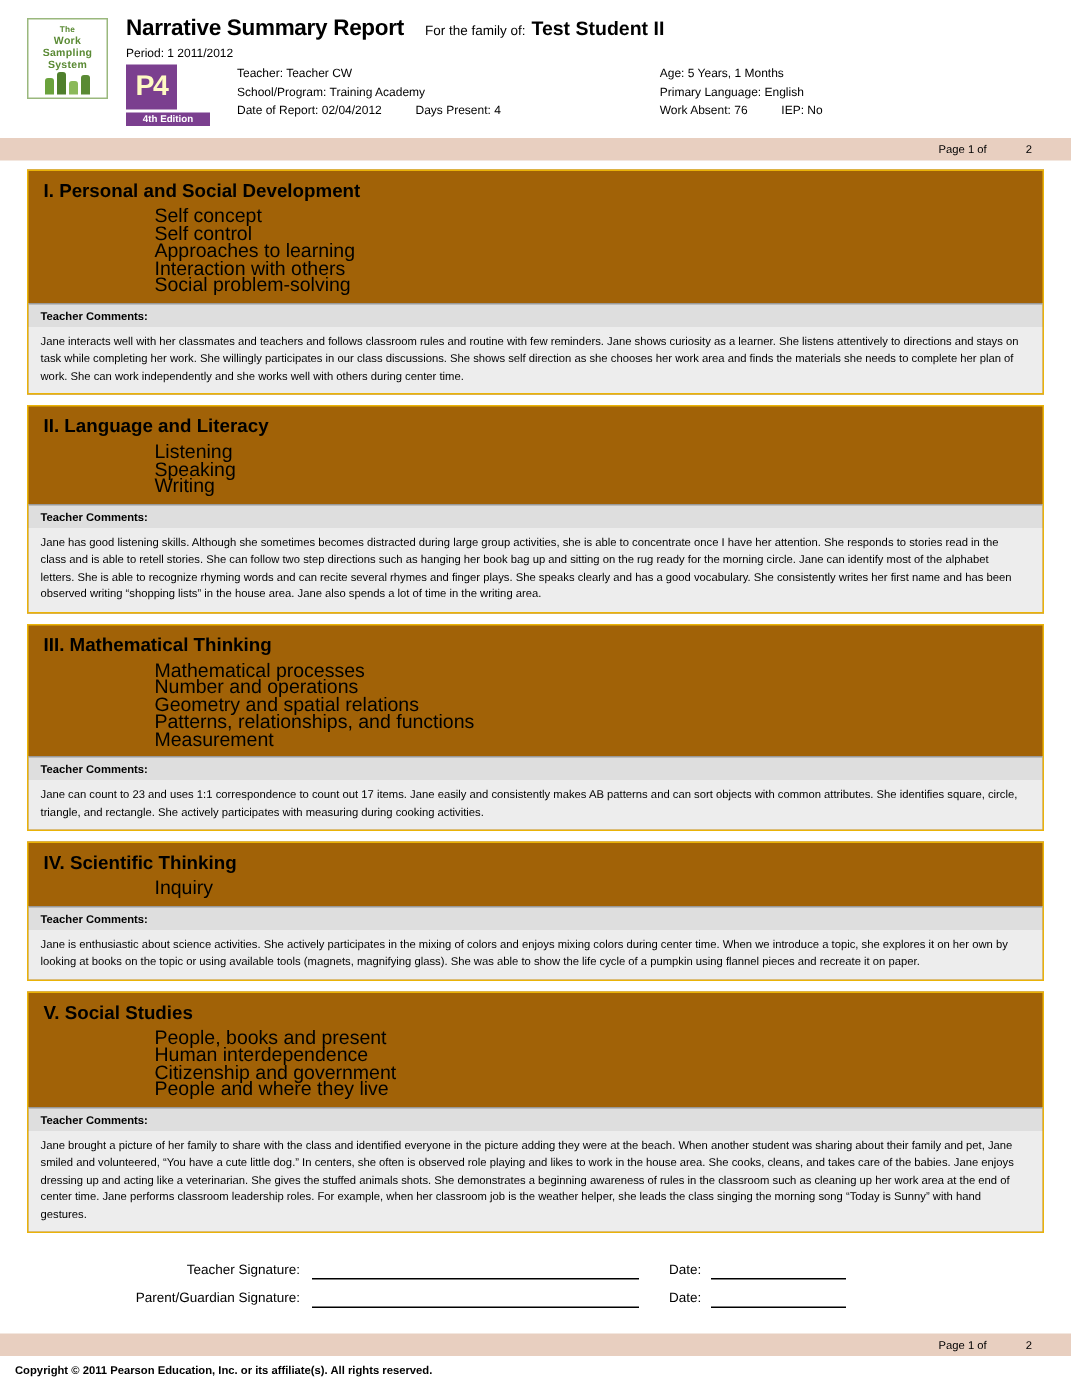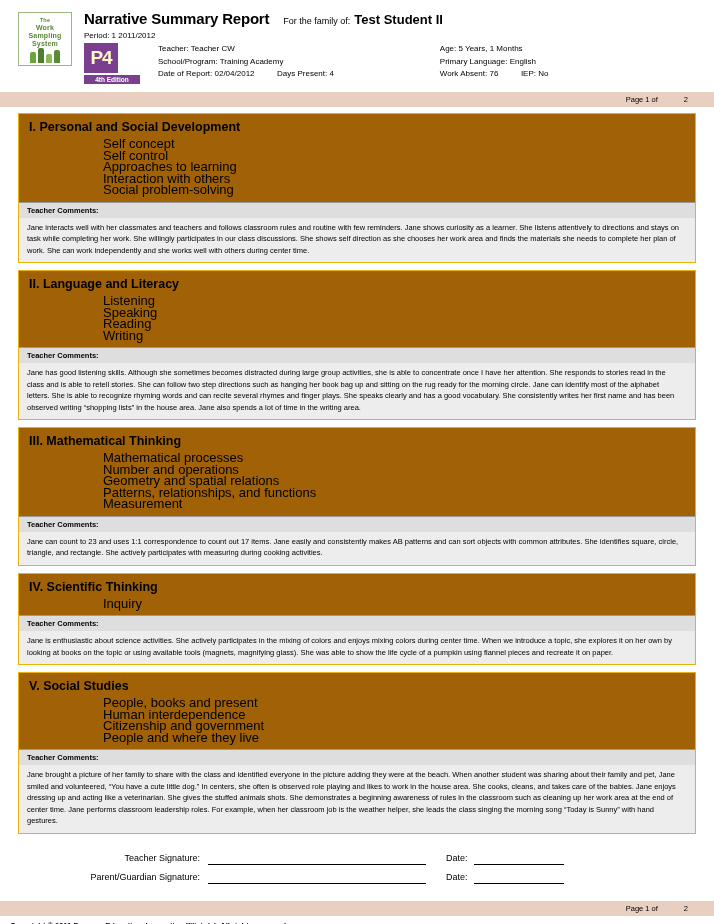--- a/index.html
+++ b/index.html
@@ -330,21 +330,20 @@
       </div>
       <div class="comments-header">Teacher Comments:</div>
       <div class="comments-body">Jane interacts well with her classmates and teachers and follows classroom rules and routine with few reminders. Jane shows curiosity as a learner. She listens attentively to directions and stays on task while completing her work. She willingly participates in our class discussions. She shows self direction as she chooses her work area and finds the materials she needs to complete her plan of work.  She can work independently and she works well with others during center time.</div>
     </div>
 
     <div class="section">
       <div class="section-title">II. Language and Literacy</div>
       <div class="domain-list">
         <div class="domain-item">Listening</div>
         <div class="domain-item">Speaking</div>
-        <div class="domain-item">Reading</div>
         <div class="domain-item">Writing</div>
       </div>
       <div class="comments-header">Teacher Comments:</div>
       <div class="comments-body">Jane has good listening skills. Although she sometimes becomes distracted during large group activities, she is able to concentrate once I have her attention. She responds to stories read in the class and is able to retell stories. She can follow two step directions such as hanging her book bag up and sitting on the rug ready for the morning circle. Jane can identify most of the alphabet letters. She is able to recognize rhyming words and can recite several rhymes and finger plays. She speaks clearly and has a good vocabulary. She consistently writes her first name and has been observed writing “shopping lists” in the house area.  Jane also spends a lot of time in the writing area.</div>
     </div>
 
     <div class="section">
       <div class="section-title">III. Mathematical Thinking</div>
       <div class="domain-list">
         <div class="domain-item">Mathematical processes</div>

